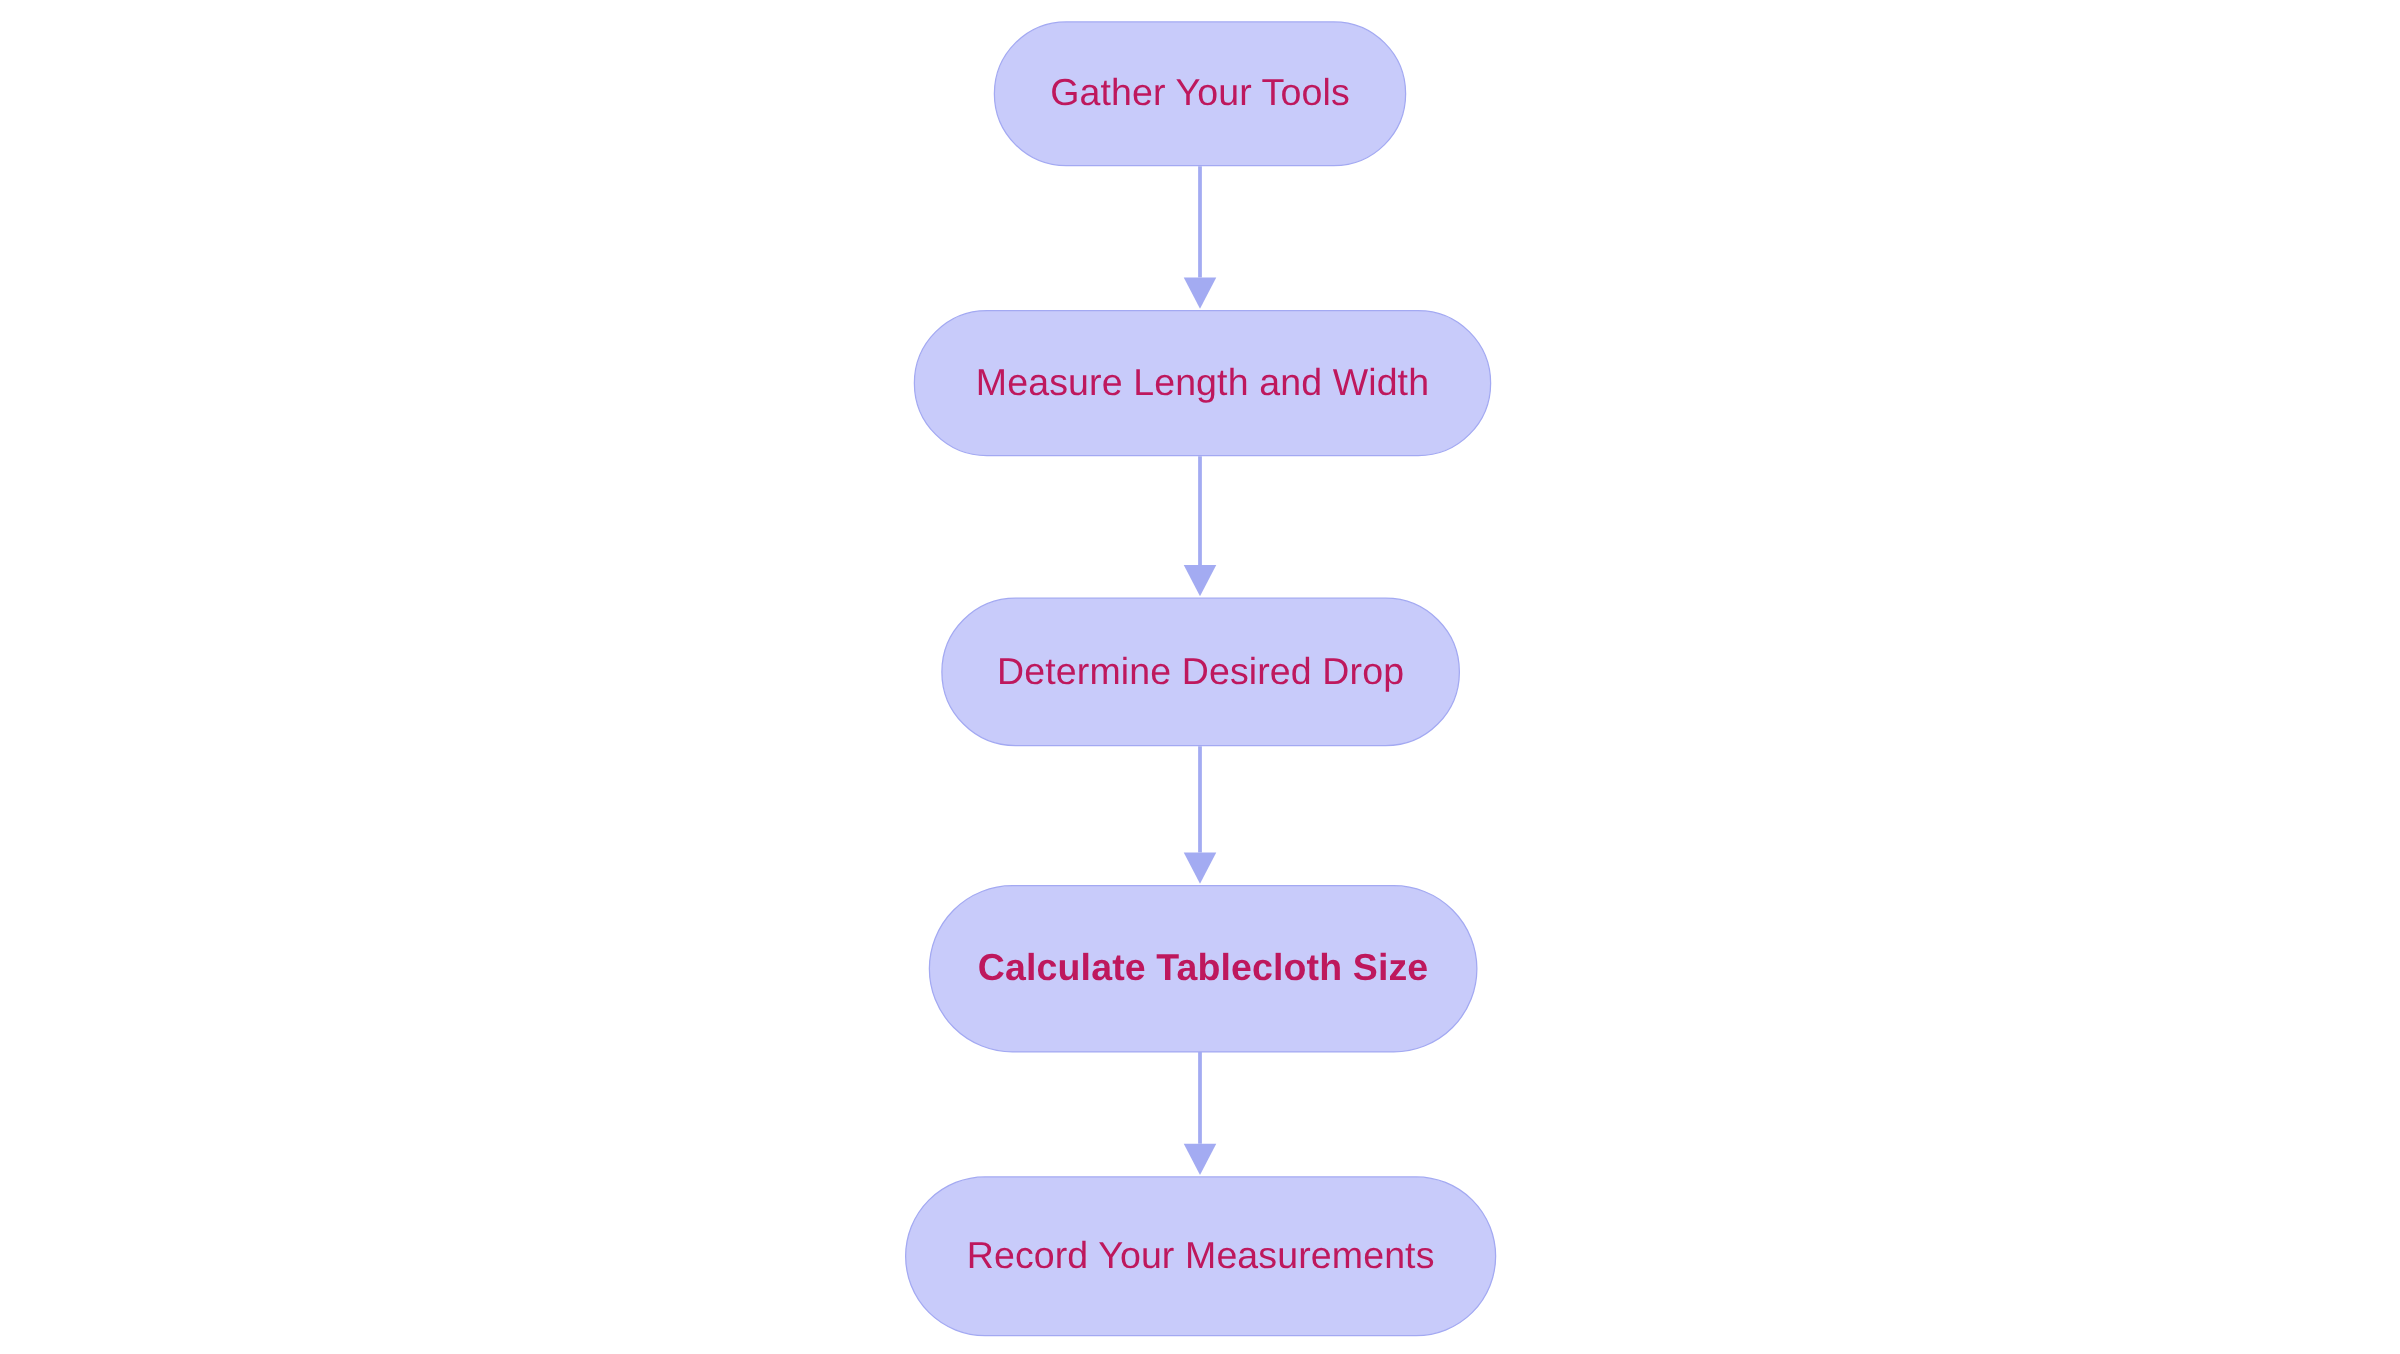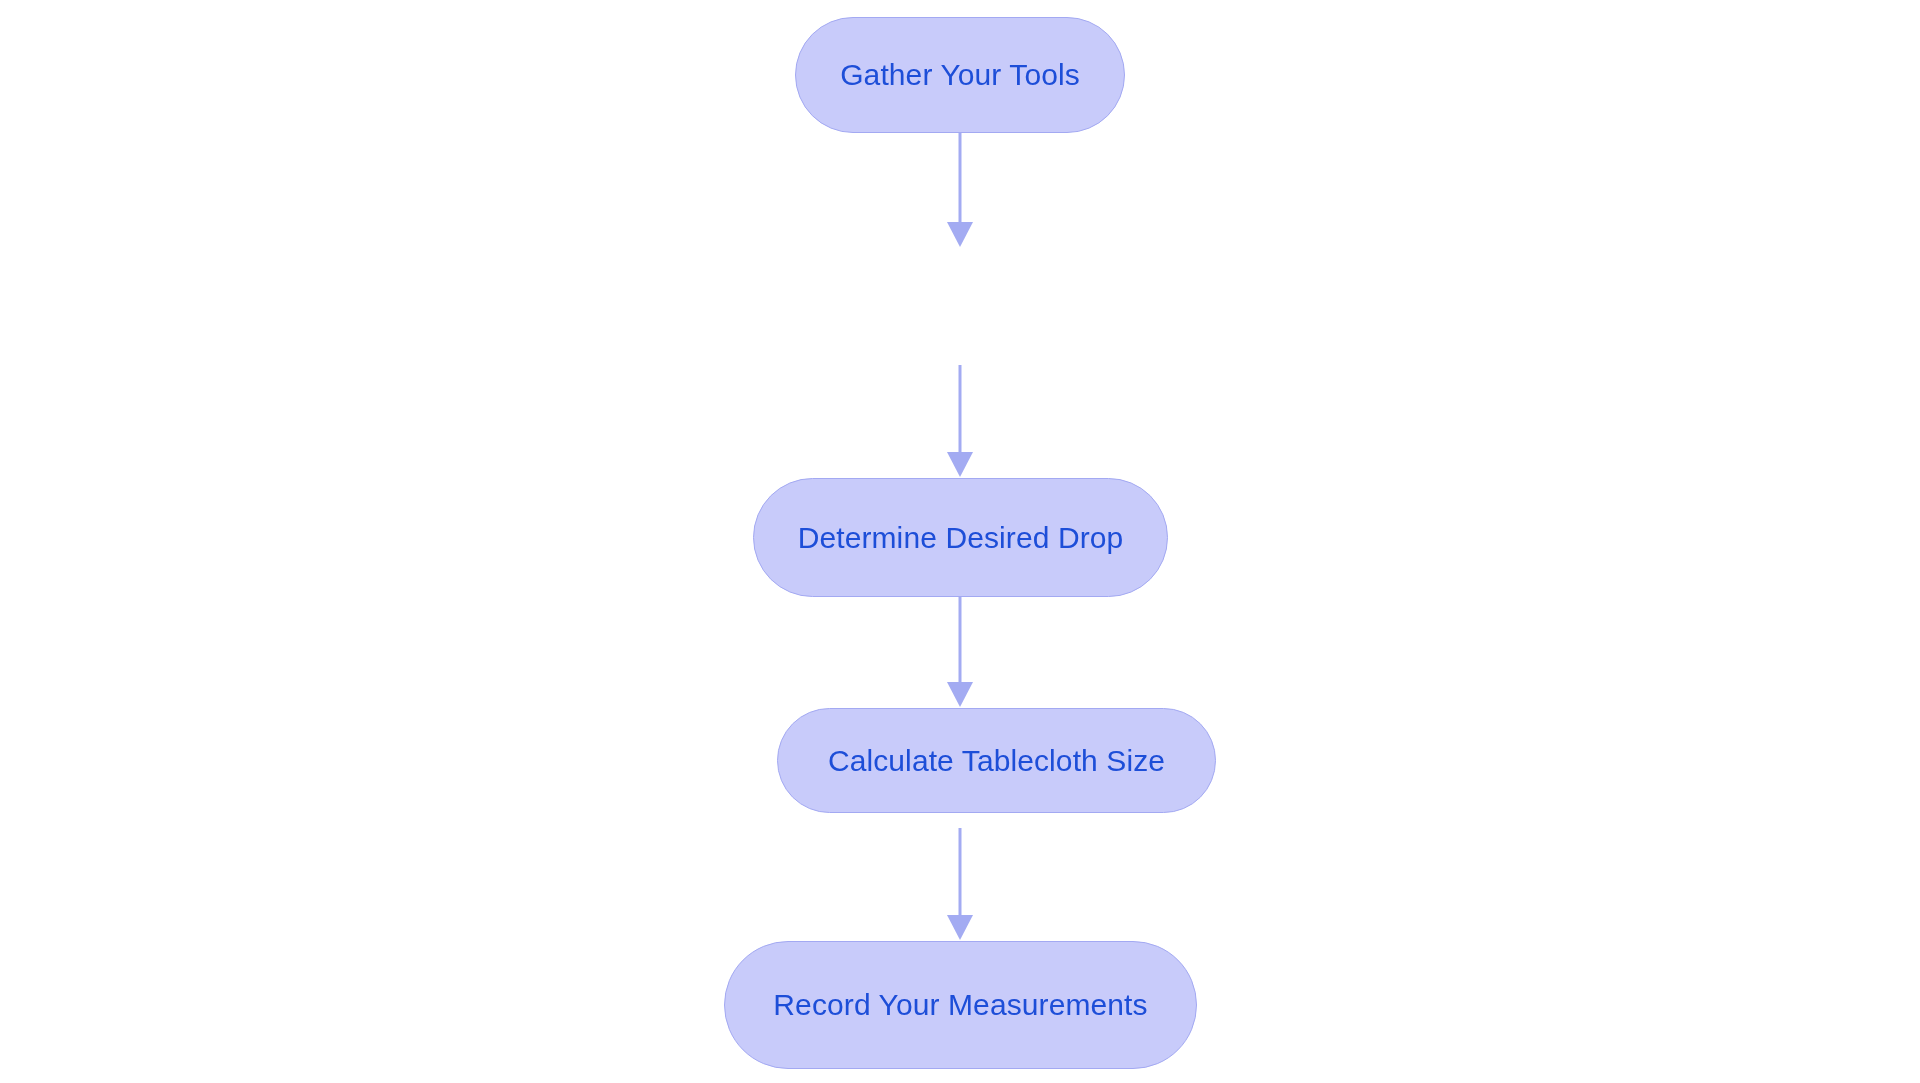--- a/index.html
+++ b/index.html
@@ -35,40 +35,40 @@
   
   .flow-node {
     position: absolute;
     box-sizing: border-box;
     display: flex;
     align-items: center;
     justify-content: center;
     background: #c8cbfa;
     border: 1.6px solid #a3a9f2;
     border-radius: 999px;
-    color: #1d4ed8;
+    color: #be185d;
     font-family: "Liberation Sans", sans-serif;
     font-size: 30px;
     font-weight: 400;
     line-height: 1.2;
     letter-spacing: 0.1px;
     white-space: nowrap;
     user-select: none;
   }
 
   .flow-node .node-label {
     display: block;
     padding: 0 6px;
   }
 
   
   #node-1 { left: 795px;  top: 17px;   width: 330px; height: 116px; }
   #node-2 { left: 731px;  top: 248px;  width: 462px; height: 117px; }
   #node-3 { left: 753px;  top: 478px;  width: 415px; height: 119px; }
-  #node-4 { left: 777px;  top: 708px;  width: 439px; height: 105px; }
+  #node-4 { left: 743px;  top: 708px;  width: 439px; height: 134px; font-weight: bold; }
   #node-5 { left: 724px;  top: 941px;  width: 473px; height: 128px; }
 </style>
 </head>
 <body>
 
 <div id="flow-canvas">
 
   <svg id="connector-layer" viewBox="0 0 1920 1083" width="1920" height="1083" xmlns="http://www.w3.org/2000/svg">
 
     <g>
@@ -89,20 +89,23 @@
     <g>
       <line x1="960" y1="828" x2="960" y2="915" stroke="#a3abf2" stroke-width="3"></line>
       <polygon points="947,915 973,915 960,940" fill="#a3abf2"></polygon>
     </g>
   </svg>
 
   <div class="flow-node" id="node-1">
     <span class="node-label">Gather Your Tools</span>
   </div>
 
+  <div class="flow-node" id="node-2">
+    <span class="node-label">Measure Length and Width</span>
+  </div>
 
   <div class="flow-node" id="node-3">
     <span class="node-label">Determine Desired Drop</span>
   </div>
 
   <div class="flow-node" id="node-4">
     <span class="node-label">Calculate Tablecloth Size</span>
   </div>
 
   <div class="flow-node" id="node-5">

